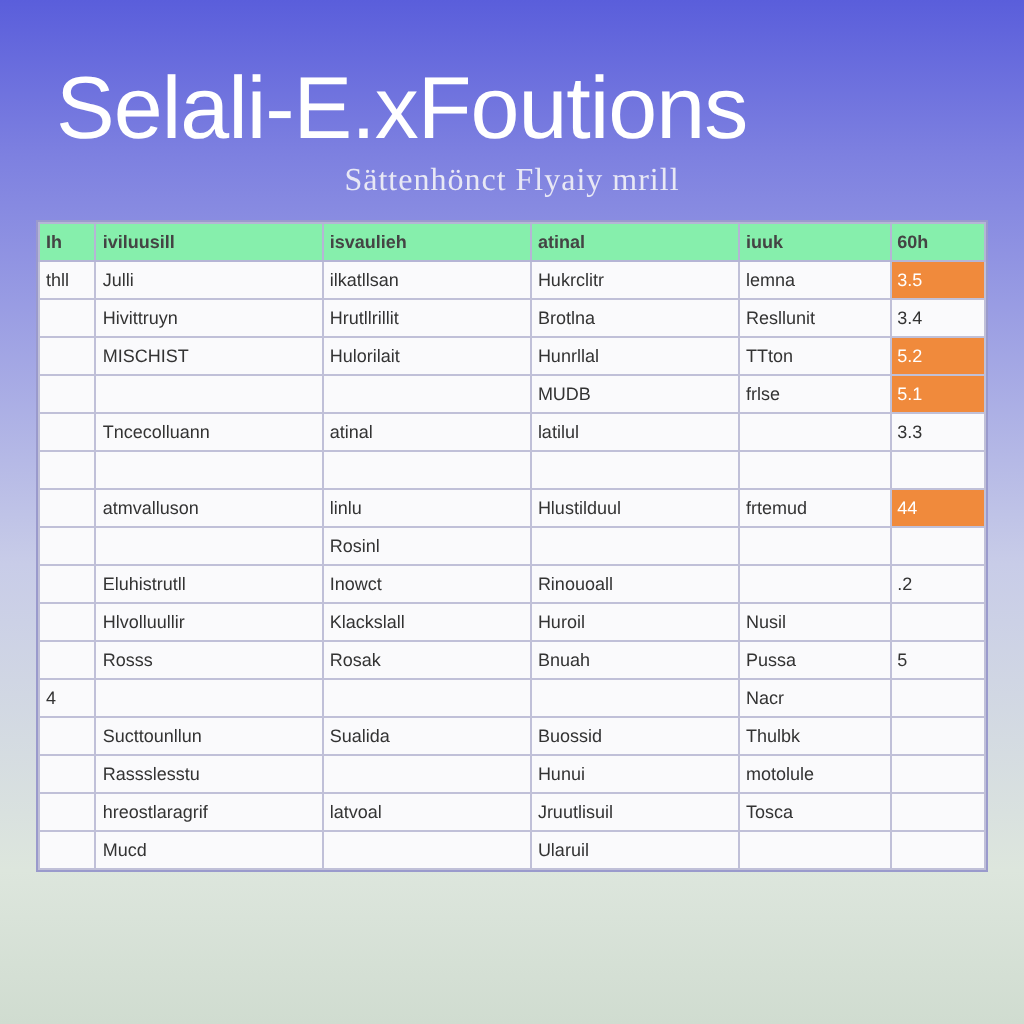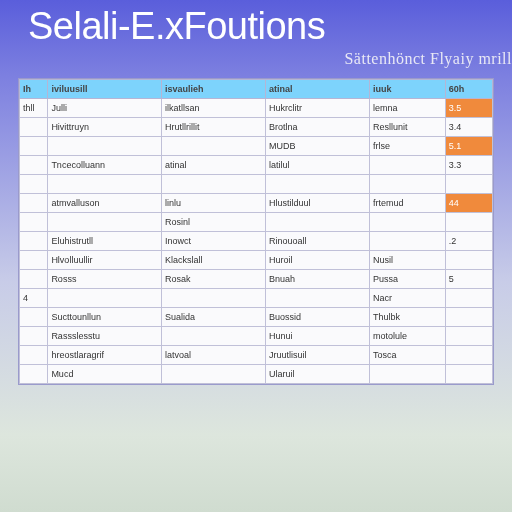--- a/index.html
+++ b/index.html
@@ -6,45 +6,45 @@
   body {
     width: 512px;
     height: 512px;
     background: linear-gradient(180deg, #5a5edb 0%, #7d80e0 15%, #c8cce8 55%, #dde6dd 85%, #d0dcd0 100%);
     font-family: "Segoe UI", Arial, sans-serif;
     overflow: hidden;
     position: relative;
   }
   .title {
     color: #ffffff;
-    font-size: 38px;
+    font-size: 44px;
     font-weight: 400;
-    padding: 5px 0 2px 28px;
+    padding: 30px 0 2px 28px;
     letter-spacing: -0.5px;
   }
   .subtitle {
     color: #e8e8f5;
     font-size: 16px;
-    text-align: right;
+    text-align: center;
     margin-bottom: 10px;
     letter-spacing: 0.5px;
     font-family: serif;
   }
   .table-wrap {
     margin: 0 18px;
     background: #f5f5f8;
     border: 1px solid #9a9acc;
   }
   table {
     width: 100%;
     border-collapse: collapse;
     table-layout: fixed;
   }
   th {
-    background: #7dd3fc;
+    background: #86efac;
     border: 1px solid #b5b5d5;
     font-size: 9px;
     font-weight: 600;
     color: #444;
     padding: 4px 3px;
     text-align: left;
     overflow: hidden;
     white-space: nowrap;
     text-overflow: clip;
   }
@@ -101,20 +101,28 @@
         <tr>
           <td class="muted"></td>
           <td>Hivittruyn</td>
           <td>Hrutllrillit</td>
           <td>Brotlna</td>
           <td>Resllunit</td>
           <td>3.4</td>
         </tr>
         <tr>
           <td class="muted"></td>
+          <td>MISCHIST</td>
+          <td>Hulorilait</td>
+          <td>Hunrllal</td>
+          <td>TTton</td>
+          <td class="highlight">5.2</td>
+        </tr>
+        <tr>
+          <td class="muted"></td>
           <td class="muted"></td>
           <td class="muted"></td>
           <td>MUDB</td>
           <td>frlse</td>
           <td class="highlight">5.1</td>
         </tr>
         <tr>
           <td class="muted"></td>
           <td>Tncecolluann</td>
           <td>atinal</td>

